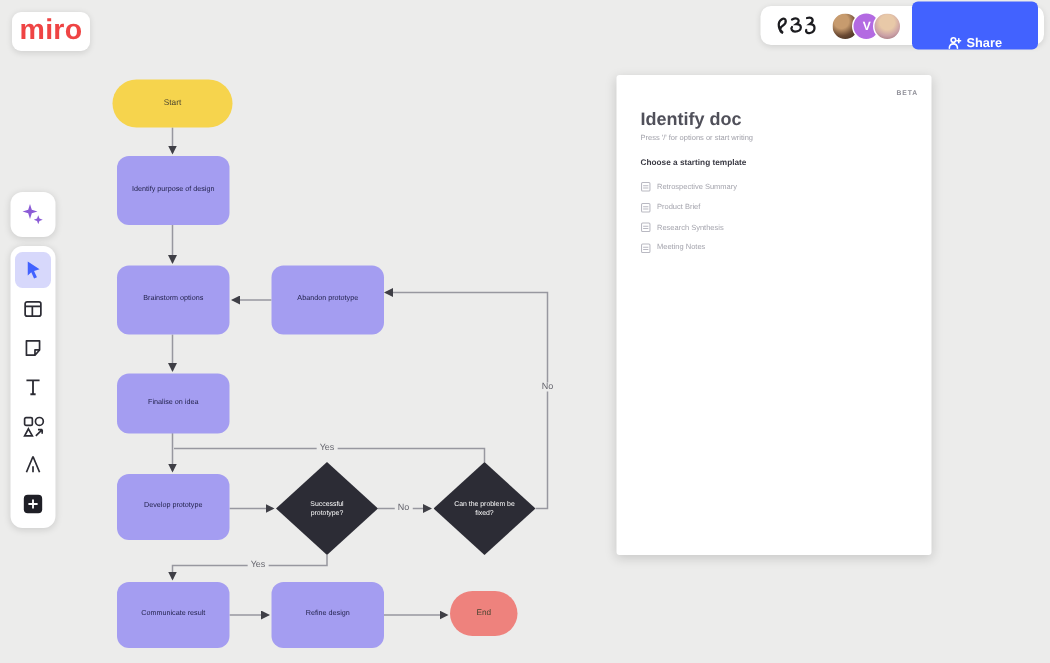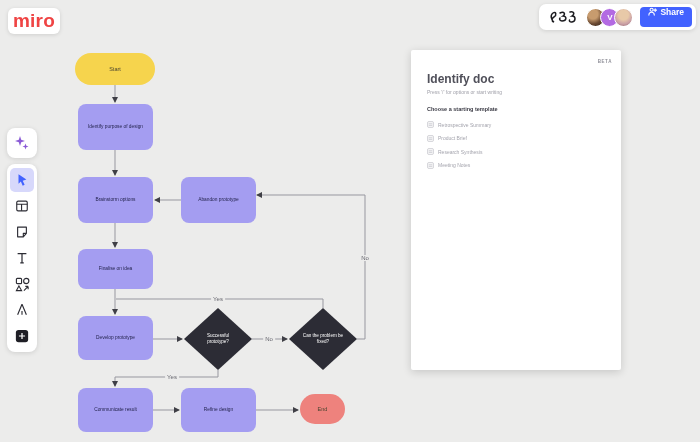--- a/index.html
+++ b/index.html
@@ -24,22 +24,22 @@
   .avatars{display:flex;align-items:center;}
   .avatar{
     width:17px;height:17px;border-radius:50%;border:1.5px solid #fff;
     margin-left:-5px;flex:0 0 auto;display:flex;align-items:center;justify-content:center;
     font-size:8px;color:#fff;font-weight:bold;
   }
   .avatar:first-child{margin-left:0;}
   .av-photo1{background:radial-gradient(circle at 35% 30%,#c79b6e 0 30%,#6b4a33 60%,#2e2018);}
   .av-photo2{background:radial-gradient(circle at 50% 35%,#e8c9a8 0 35%,#caa0a6 65%,#8c5f63);}
   .share-btn{
-    height:20px;margin-left:5px;border:none;border-radius:4px;
-    display:flex;align-items:flex-start;gap:3px;padding:0 8px;cursor:pointer;
+    height:32px;margin-left:5px;border:none;border-radius:4px;
+    display:flex;align-items:flex-end;gap:3px;padding:0 24px;cursor:pointer;
     color:#fff;font-size:8.5px;font-weight:bold;font-family:inherit;
   }
   
   .tool-card{
     position:absolute;left:7px;width:30px;background:#fff;border-radius:8px;
     box-shadow:0 1px 5px rgba(0,0,0,.13);
     display:flex;flex-direction:column;align-items:center;
   }
   .ai-card{top:128px;height:30px;justify-content:center;}
   .main-tools{top:164px;padding:3px 0;}

